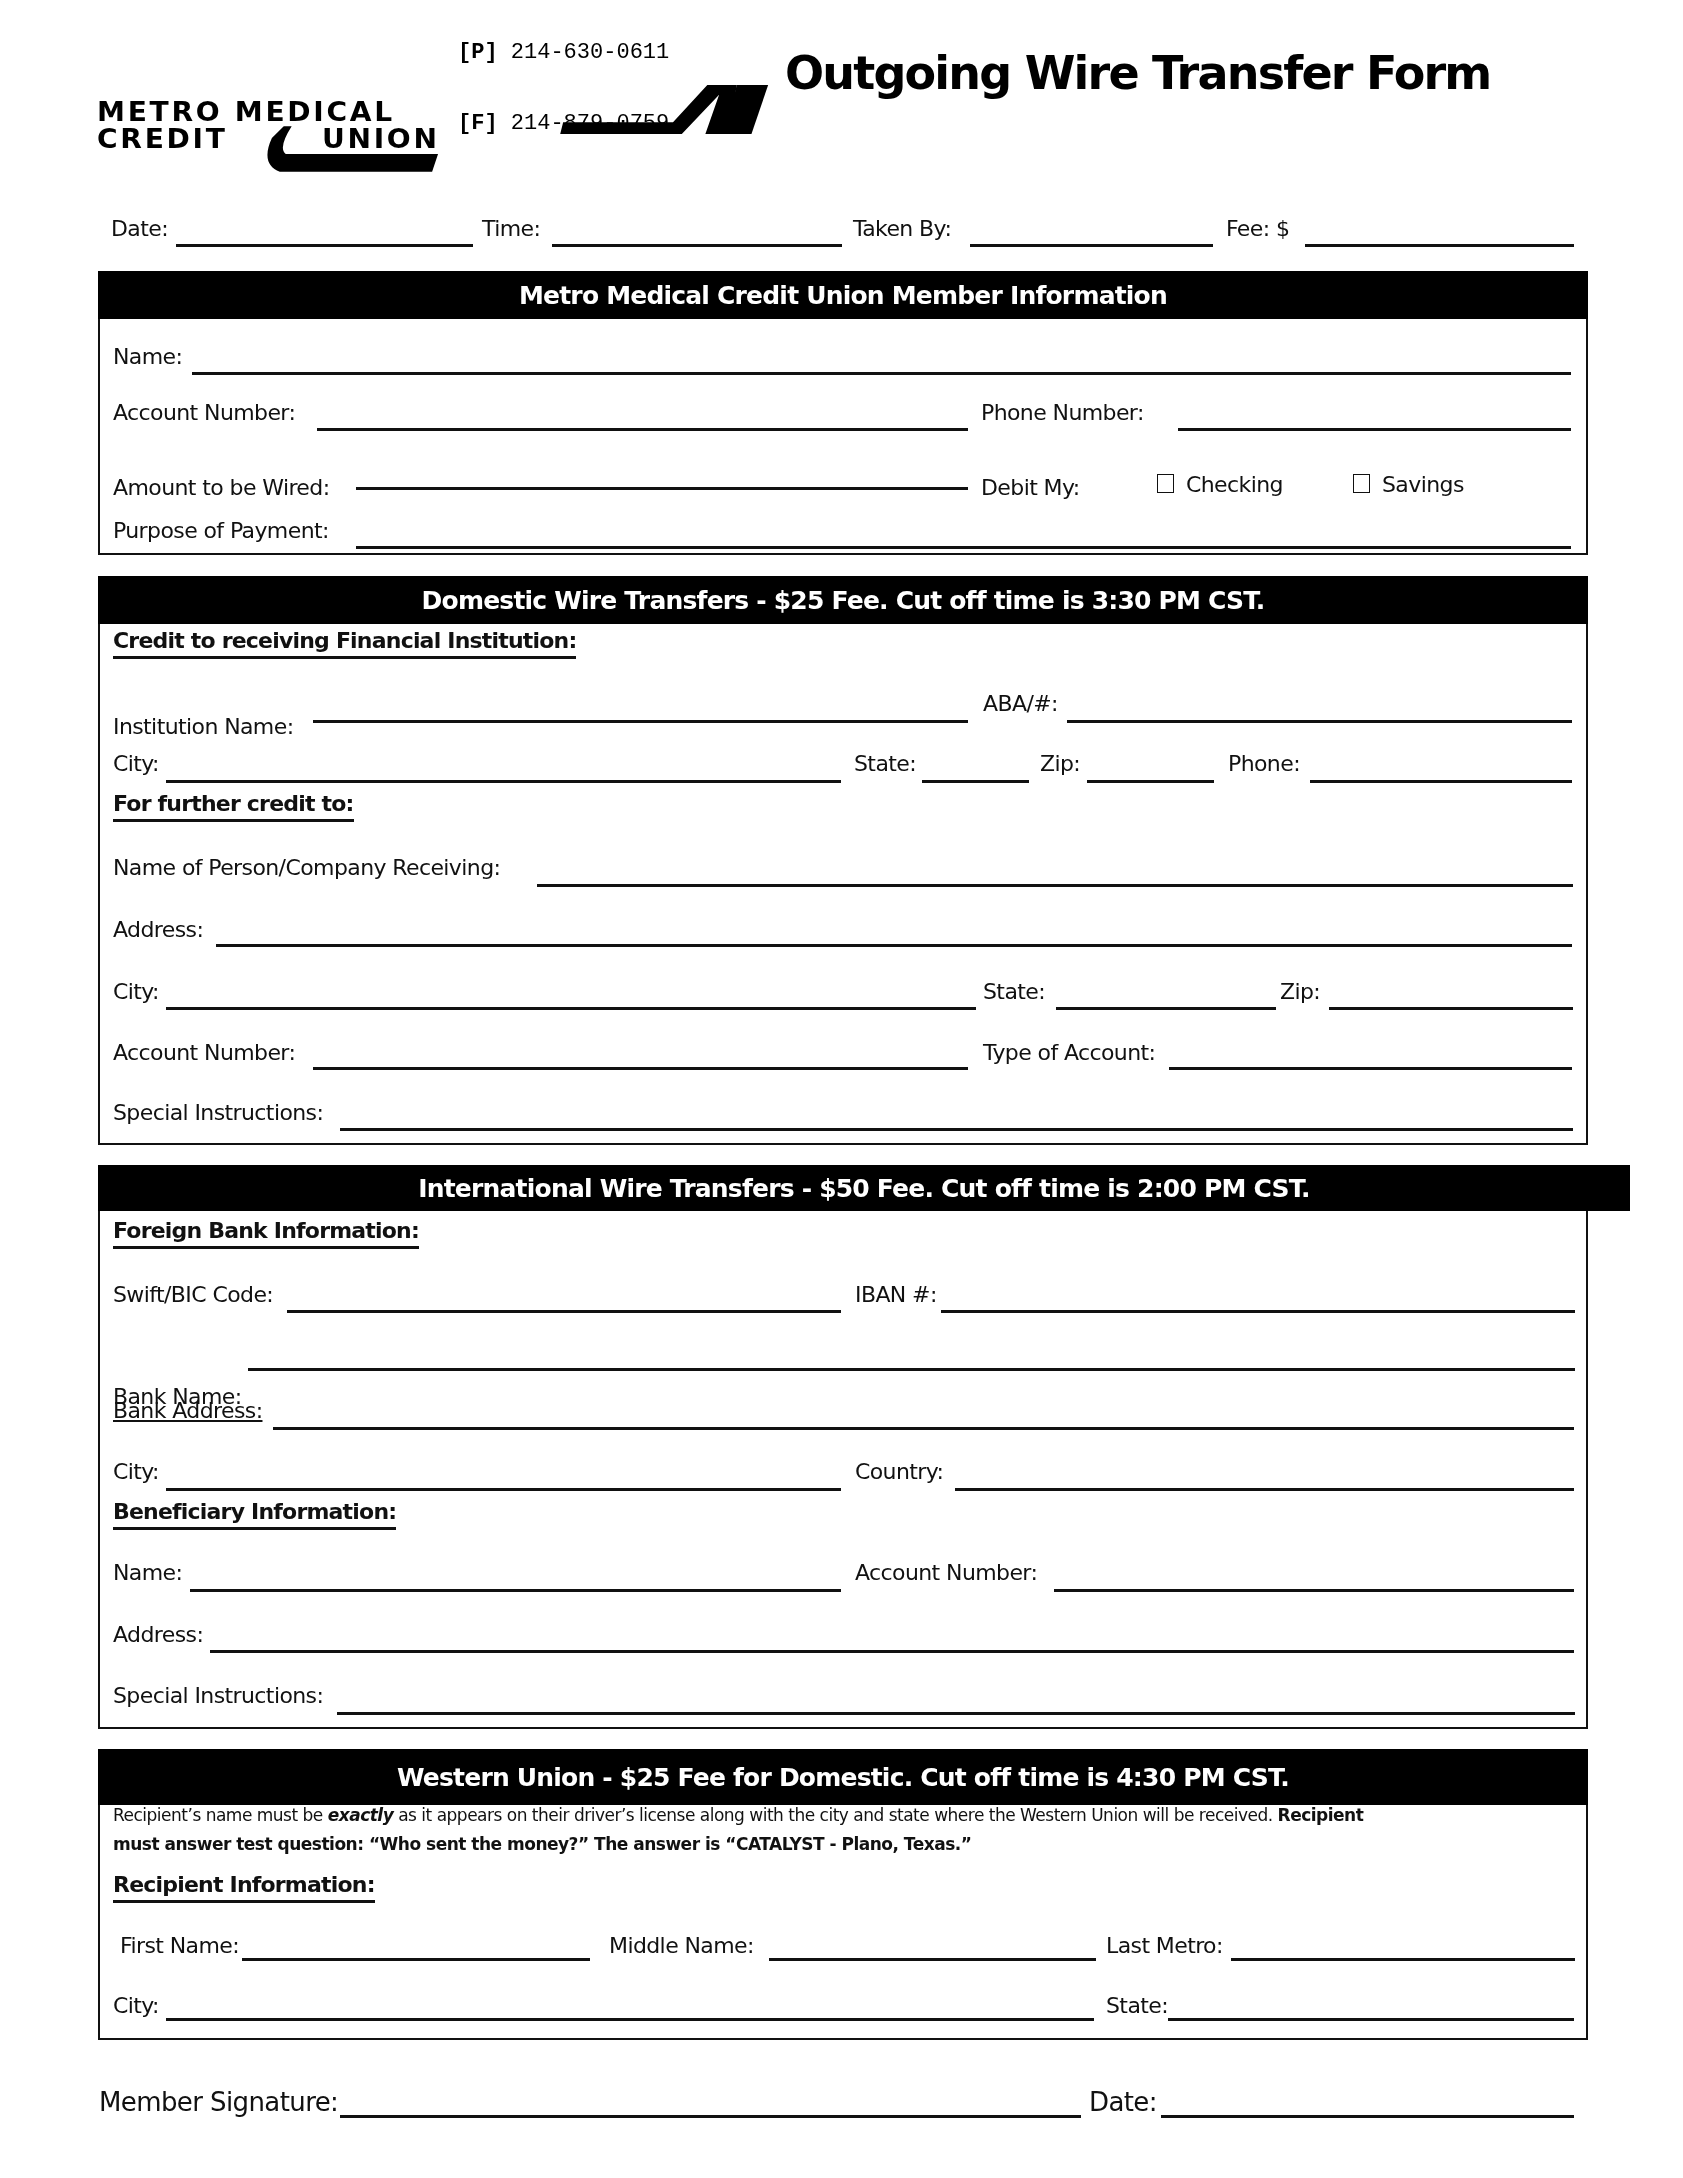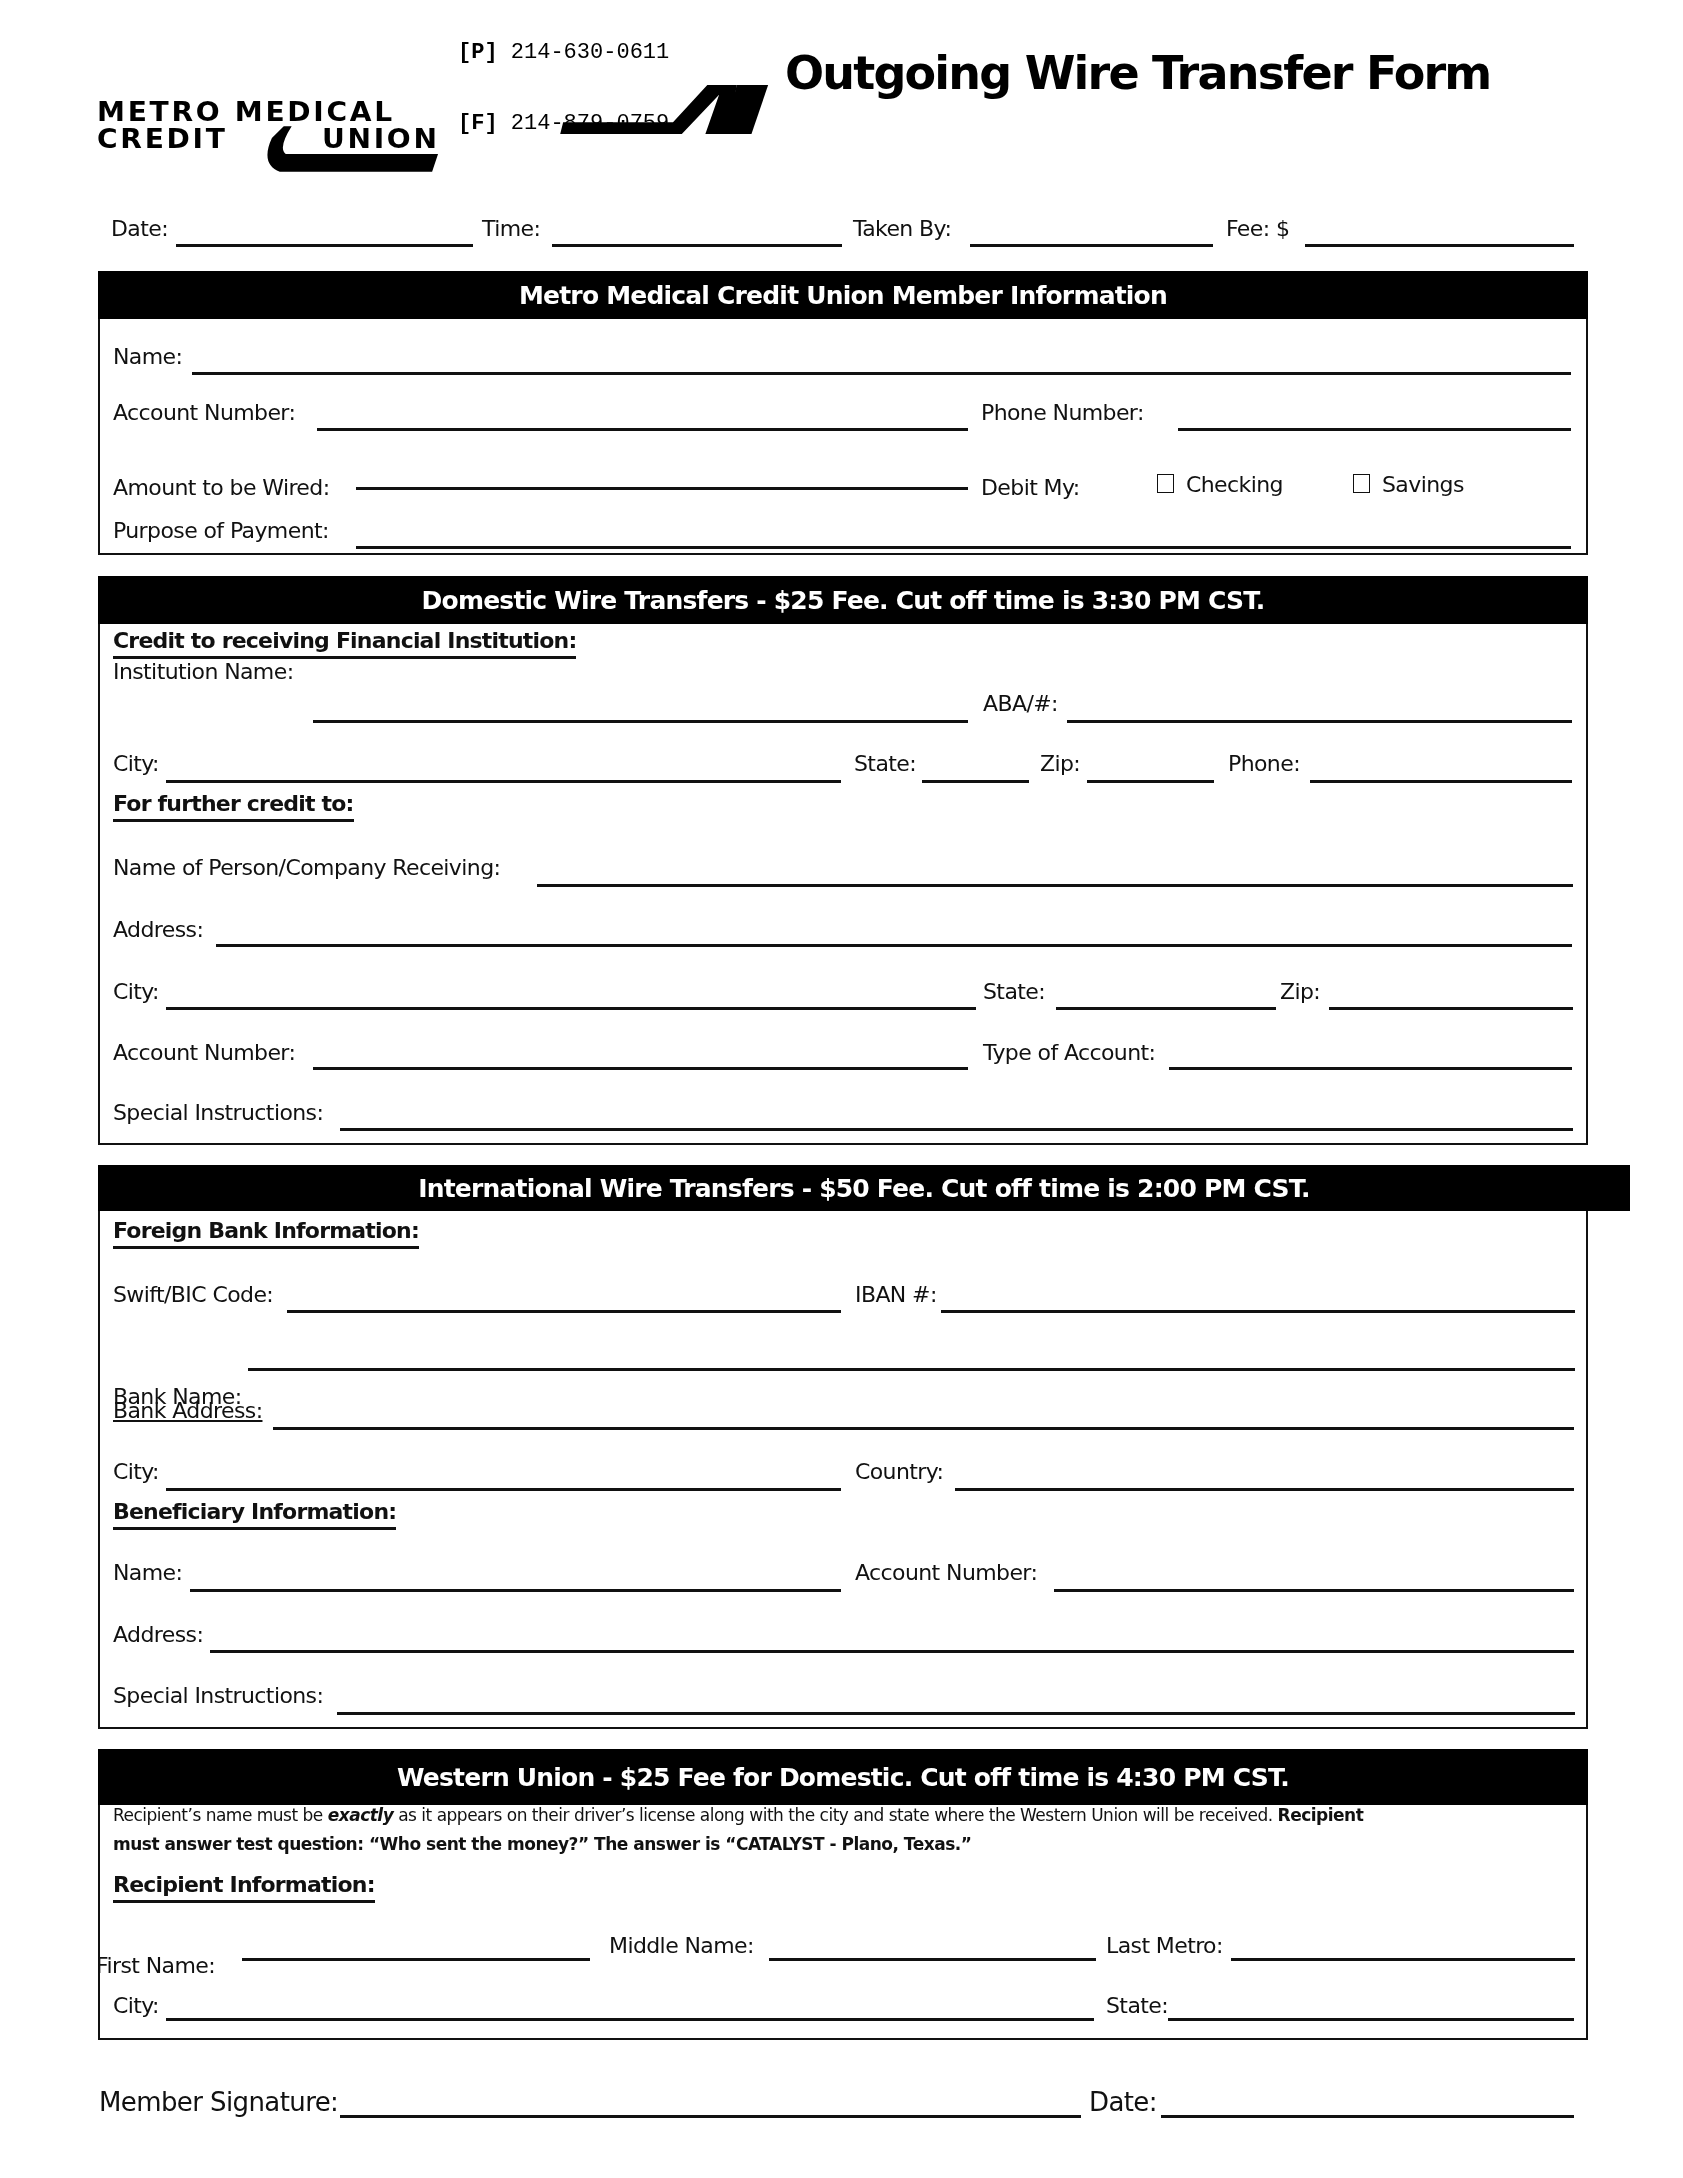--- a/index.html
+++ b/index.html
@@ -87,21 +87,21 @@
 <div class="lbl" style="left:1382px; top:474px;">Savings</div>
 
 <div class="lbl" style="left:113px; top:520px;">Purpose of Payment:</div>
 <div class="line" style="left:356px; top:546px; width:1215px;"></div>
 
 <div class="box" style="left:98px; top:576px; width:1490px; height:569px;"></div>
 <div class="bar" style="left:98px; top:576px; width:1490px; height:48px;">Domestic Wire Transfers - $25 Fee. Cut off time is 3:30 PM CST.</div>
 
 <div class="sub" style="left:113px; top:630px;">Credit to receiving Financial Institution:</div>
 
-<div class="lbl" style="left:113px; top:661px;">Institution Name:</div>
+<div class="lbl" style="left:113px; top:716px;">Institution Name:</div>
 <div class="line" style="left:313px; top:720px; width:655px;"></div>
 <div class="lbl" style="left:983px; top:693px;">ABA/#:</div>
 <div class="line" style="left:1067px; top:720px; width:505px;"></div>
 
 <div class="lbl" style="left:113px; top:753px;">City:</div>
 <div class="line" style="left:166px; top:780px; width:675px;"></div>
 <div class="lbl" style="left:854px; top:753px;">State:</div>
 <div class="line" style="left:922px; top:780px; width:107px;"></div>
 <div class="lbl" style="left:1040px; top:753px;">Zip:</div>
 <div class="line" style="left:1087px; top:780px; width:127px;"></div>
@@ -170,21 +170,21 @@
 
 <div class="note" style="left:113px; top:1807px;">
   <span>Recipient’s name must be </span><i>exactly</i><span> as it appears on their driver’s license along with the city and state where the Western Union will be received. </span><b>Recipient</b>
 </div>
 <div class="note" style="left:113px; top:1836px;">
   <b>must answer test question: “Who sent the money?” The answer is “CATALYST - Plano, Texas.”</b>
 </div>
 
 <div class="sub" style="left:113px; top:1874px;">Recipient Information:</div>
 
-<div class="lbl" style="left:96px; top:1935px;margin-top:20px;">First Name:</div>
+<div class="lbl" style="left:120px; top:1935px;">First Name:</div>
 <div class="line" style="left:242px; top:1958px; width:348px;"></div>
 <div class="lbl" style="left:609px; top:1935px;">Middle Name:</div>
 <div class="line" style="left:769px; top:1958px; width:327px;"></div>
 <div class="lbl" style="left:1106px; top:1935px;">Last Metro:</div>
 <div class="line" style="left:1231px; top:1958px; width:344px;"></div>
 
 <div class="lbl" style="left:113px; top:1995px;">City:</div>
 <div class="line" style="left:166px; top:2018px; width:928px;"></div>
 <div class="lbl" style="left:1106px; top:1995px;">State:</div>
 <div class="line" style="left:1168px; top:2018px; width:406px;"></div>

